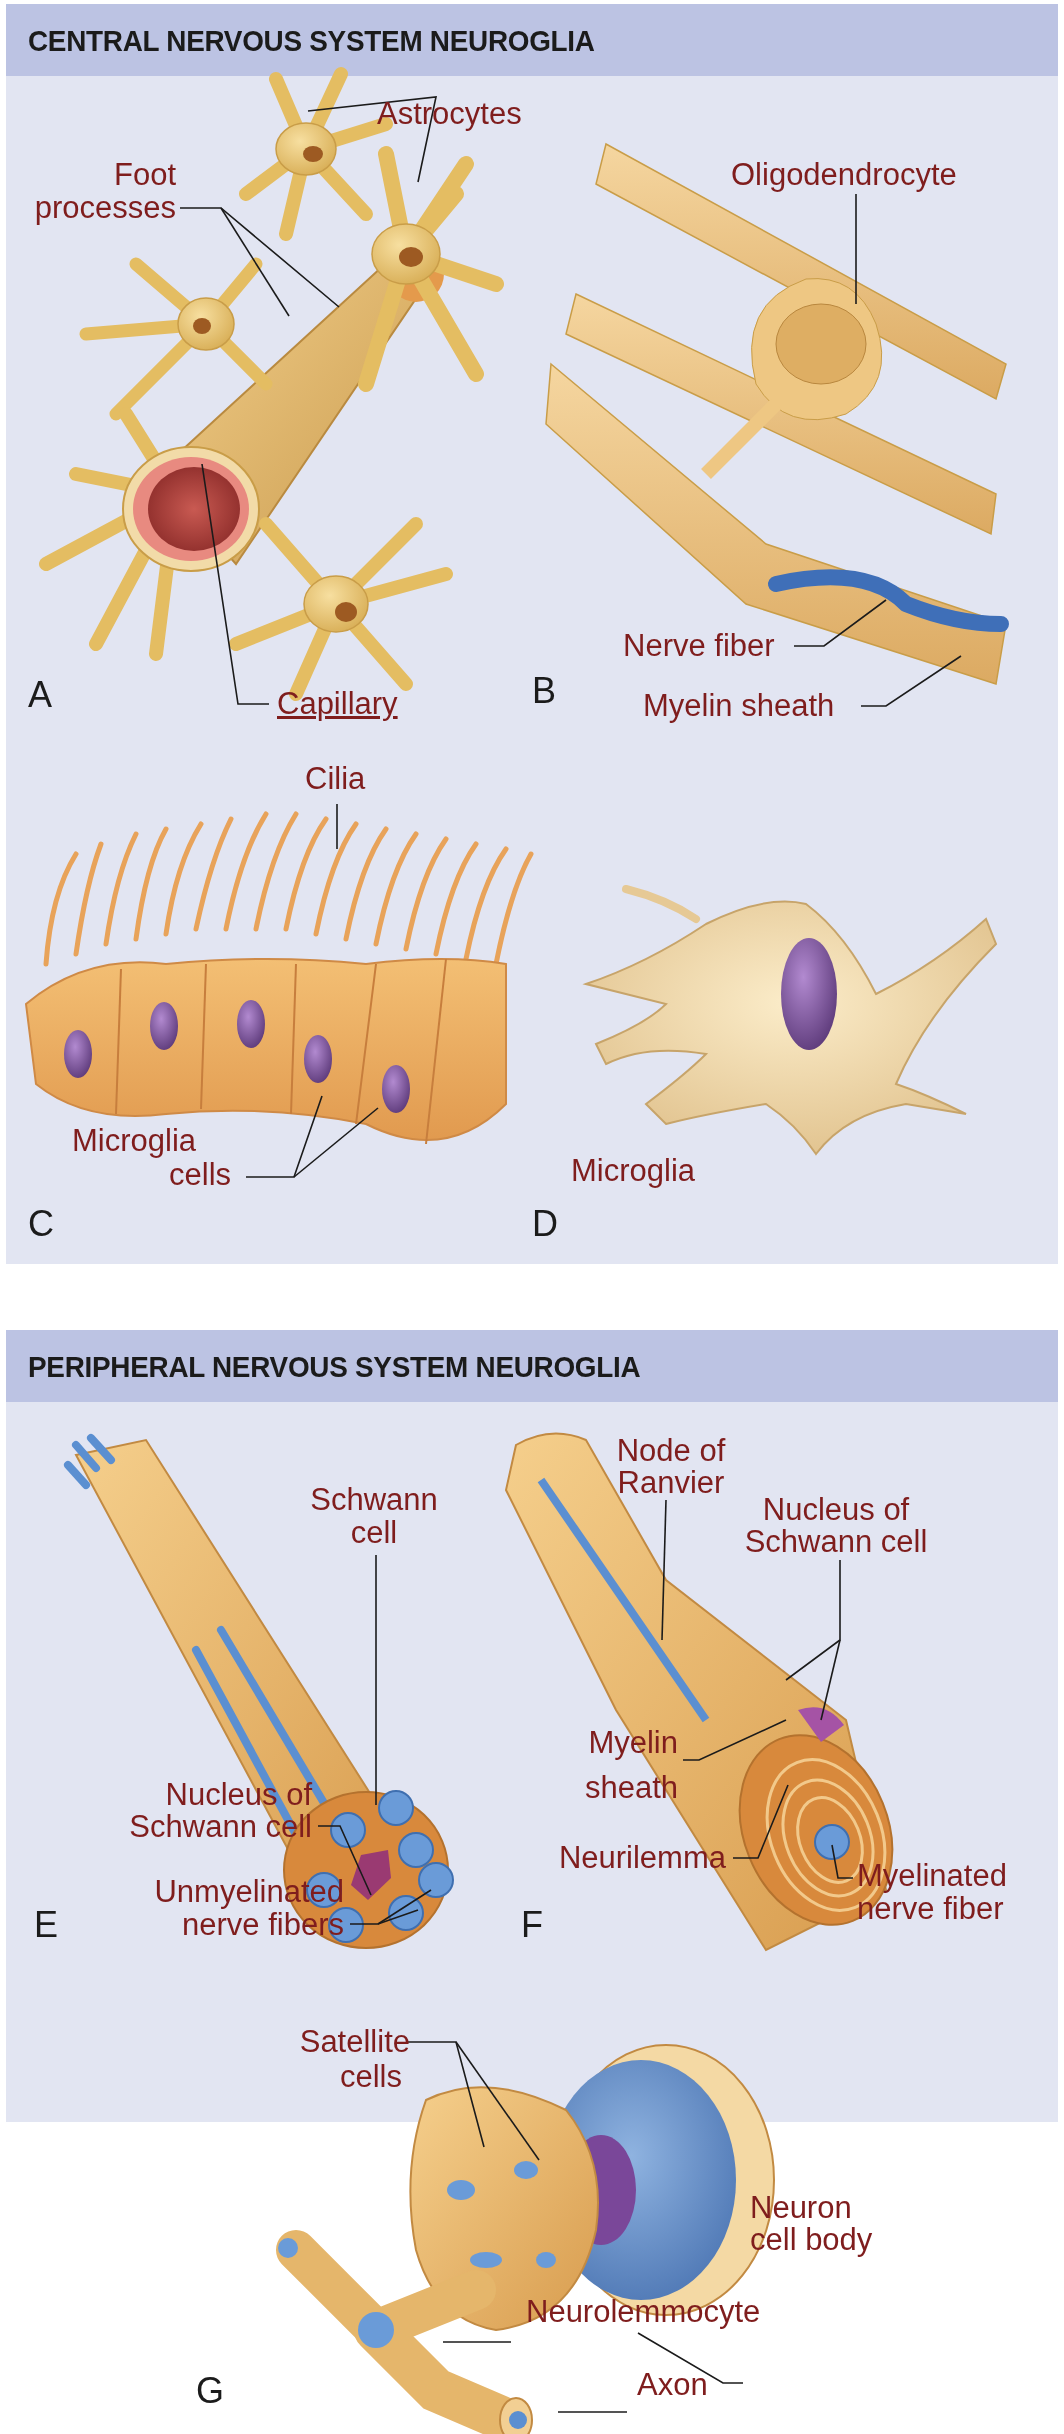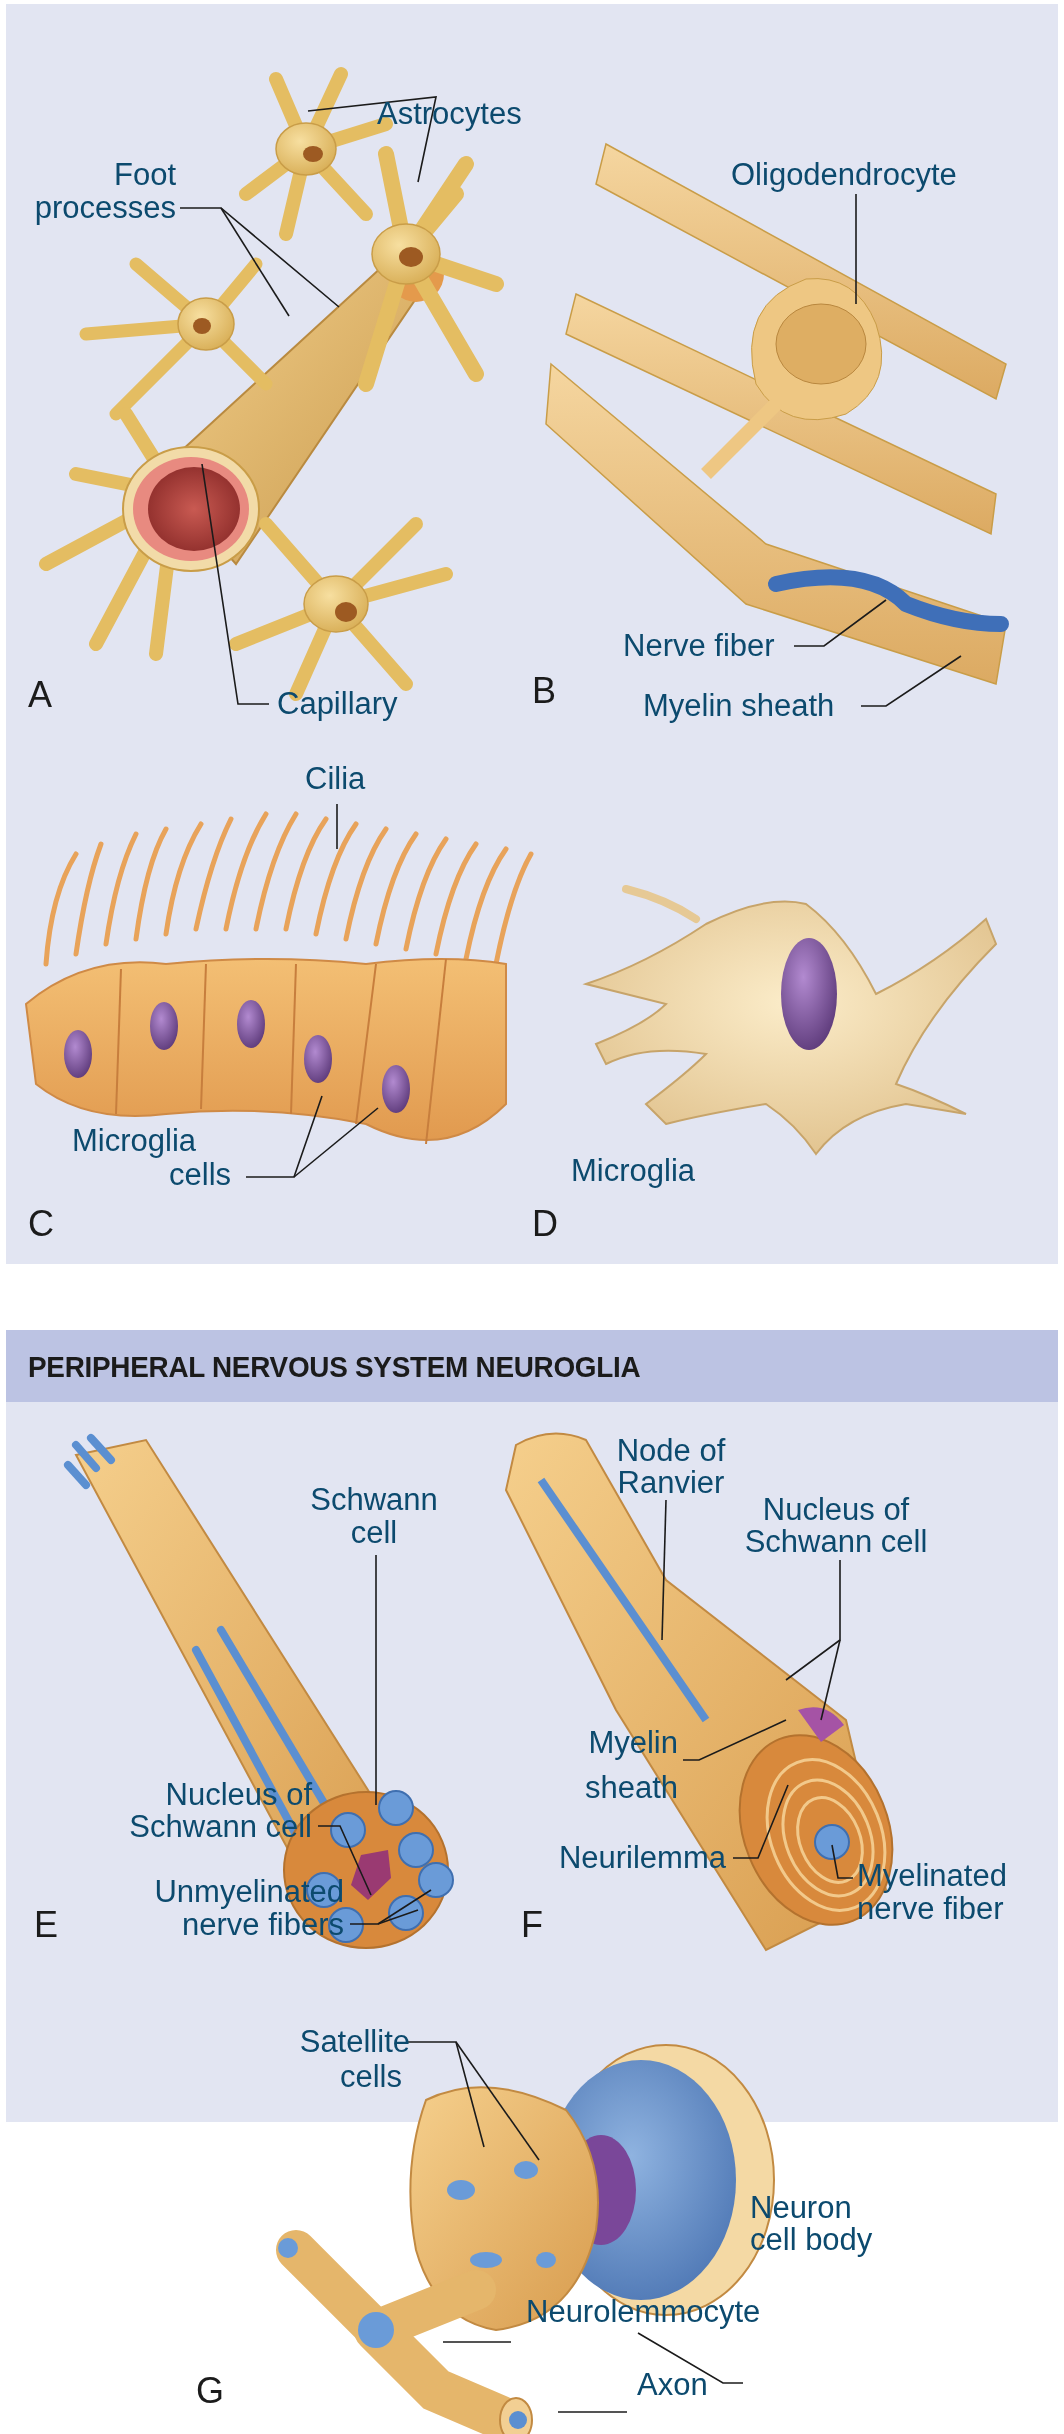--- a/index.html
+++ b/index.html
@@ -3,29 +3,32 @@
 <meta charset="utf-8">
 <style>
   html, body { margin:0; padding:0; background:#ffffff; }
   body { width:1064px; height:2434px; position:relative; overflow:hidden;
          font-family:"Liberation Sans", "DejaVu Sans", sans-serif; color:#1a1a1a; }
   .panel { position:absolute; left:6px; width:1052px; background:#e2e5f2; }
   .panel-header { position:absolute; left:0; top:0; width:100%; background:#bcc3e3; }
   .panel-title { position:absolute; left:22px; font-weight:bold; font-size:30px;
                  letter-spacing:-0.3px; color:#1b1b1b; white-space:nowrap; transform:scaleX(0.93); transform-origin:left center; }
   svg.art { position:absolute; left:0; top:0; }
-  .lbl { position:absolute; font-size:31px; line-height:32px; white-space:nowrap; color:#0c4a6e; }
+  .lbl { position:absolute; font-size:31px; line-height:32px; white-space:nowrap; color:#7f1d1d; }
   .lbl.r { text-align:right; }
   .lbl.c { text-align:center; }
   .letter { position:absolute; font-size:36px; line-height:36px; color:#1b1b1b; }
 </style>
 </head>
 <body>
 
 <div class="panel" style="top:4px; height:1260px;">
+  <div class="panel-header" style="height:72px;">
+    <div class="panel-title" style="top:20px;">CENTRAL NERVOUS SYSTEM NEUROGLIA</div>
+  </div>
 
   <svg class="art" width="1052" height="1260" viewBox="0 0 1052 1260">
     <defs>
       <radialGradient id="gGlia" cx="40%" cy="35%" r="70%">
         <stop offset="0" stop-color="#f7dfa0"></stop>
           <stop offset="1" stop-color="#d8ae56"></stop>
       </radialGradient>
       <linearGradient id="gTube" x1="0" y1="0" x2="1" y2="1">
         <stop offset="0" stop-color="#f3d08c"></stop>
           <stop offset="1" stop-color="#c99a4d"></stop>
@@ -148,21 +151,21 @@
     <g>
       <path d="M580 980 Q640 960 700 920 Q760 890 800 900 Q840 930 870 990 Q930 960 980 915 L990 940 Q920 1010 890 1080 Q920 1090 960 1110 L900 1100 Q840 1110 810 1150 Q790 1120 760 1100 Q700 1110 660 1120 L640 1100 Q680 1070 700 1050 Q640 1040 600 1060 L590 1040 Q640 1020 660 1000 Q620 990 580 980 Z" fill="url(#gMicro)" stroke="#c7a46a" stroke-width="2"></path>
       <path d="M620 885 Q660 895 690 915" stroke="#e6c995" stroke-width="8" fill="none" stroke-linecap="round"></path>
       <ellipse cx="803" cy="990" rx="28" ry="56" fill="url(#gPurple)"></ellipse>
     </g>
   </svg>
 
   <div class="lbl" style="left:371px; top:94px;">Astrocytes</div>
   <div class="lbl r" style="left:48px; width:122px; top:155px;">Foot</div>
   <div class="lbl r" style="left:8px; width:162px; top:188px;">processes</div>
-  <div class="lbl" style="left:271px; top:684px;">Capillary</div>
+  <div class="lbl" style="left:271px; top:684px;text-decoration:underline;">Capillary</div>
   <div class="letter" style="left:22px; top:673px;">A</div>
 
   <div class="lbl" style="left:725px; top:155px;">Oligodendrocyte</div>
   <div class="lbl" style="left:617px; top:626px;">Nerve fiber</div>
   <div class="lbl" style="left:637px; top:686px;">Myelin sheath</div>
   <div class="letter" style="left:526px; top:669px;">B</div>
 
   <div class="lbl" style="left:299px; top:759px;">Cilia</div>
   <div class="lbl" style="left:66px; top:1121px;">Microglia</div>
   <div class="lbl" style="left:163px; top:1155px;">cells</div>

